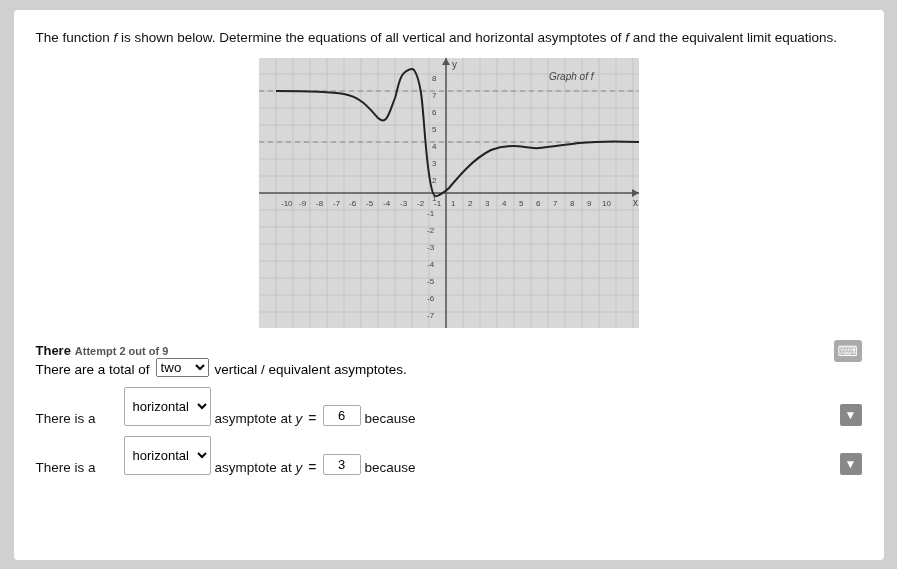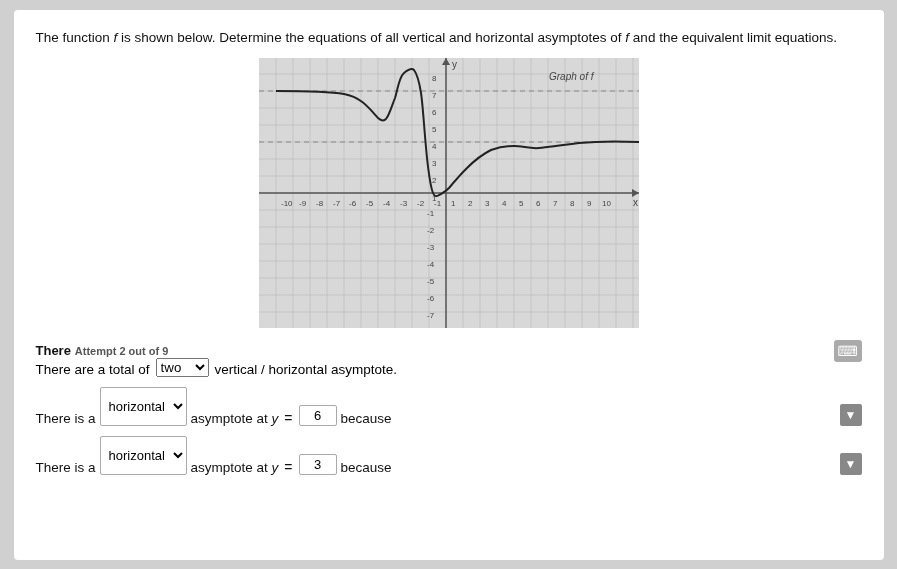--- a/index.html
+++ b/index.html
@@ -69,20 +69,21 @@
       gap: 4px;
       flex-wrap: wrap;
     }
     .answer-row select {
       font-size: 13px;
       padding: 10px 4px;
       border: 1px solid #aaa;
       background: white;
       cursor: pointer;
       border-radius: 2px;
+      margin-left: 24px;
     }
     .answer-row input[type="text"] {
       width: 38px;
       font-size: 13px;
       padding: 2px 4px;
       border: 1px solid #aaa;
       border-radius: 2px;
       text-align: center;
     }
     .eq-sign {
@@ -267,21 +268,21 @@
     </div>
 
     <div class="total-row">
       <span>There are a total of</span>
       <select>
         <option>one</option>
         <option selected="">two</option>
         <option>three</option>
         <option>four</option>
       </select>
-      <span>vertical / horizontal asymptote.</span>
+      <span>vertical / equivalent asymptotes.</span>
     </div>
 
     <div class="answer-row">
       <span>There is a</span>
       <select>
         <option>vertical</option>
         <option selected="">horizontal</option>
       </select>
       <span>asymptote at <em>y</em></span>
       <span class="eq-sign">=</span>

